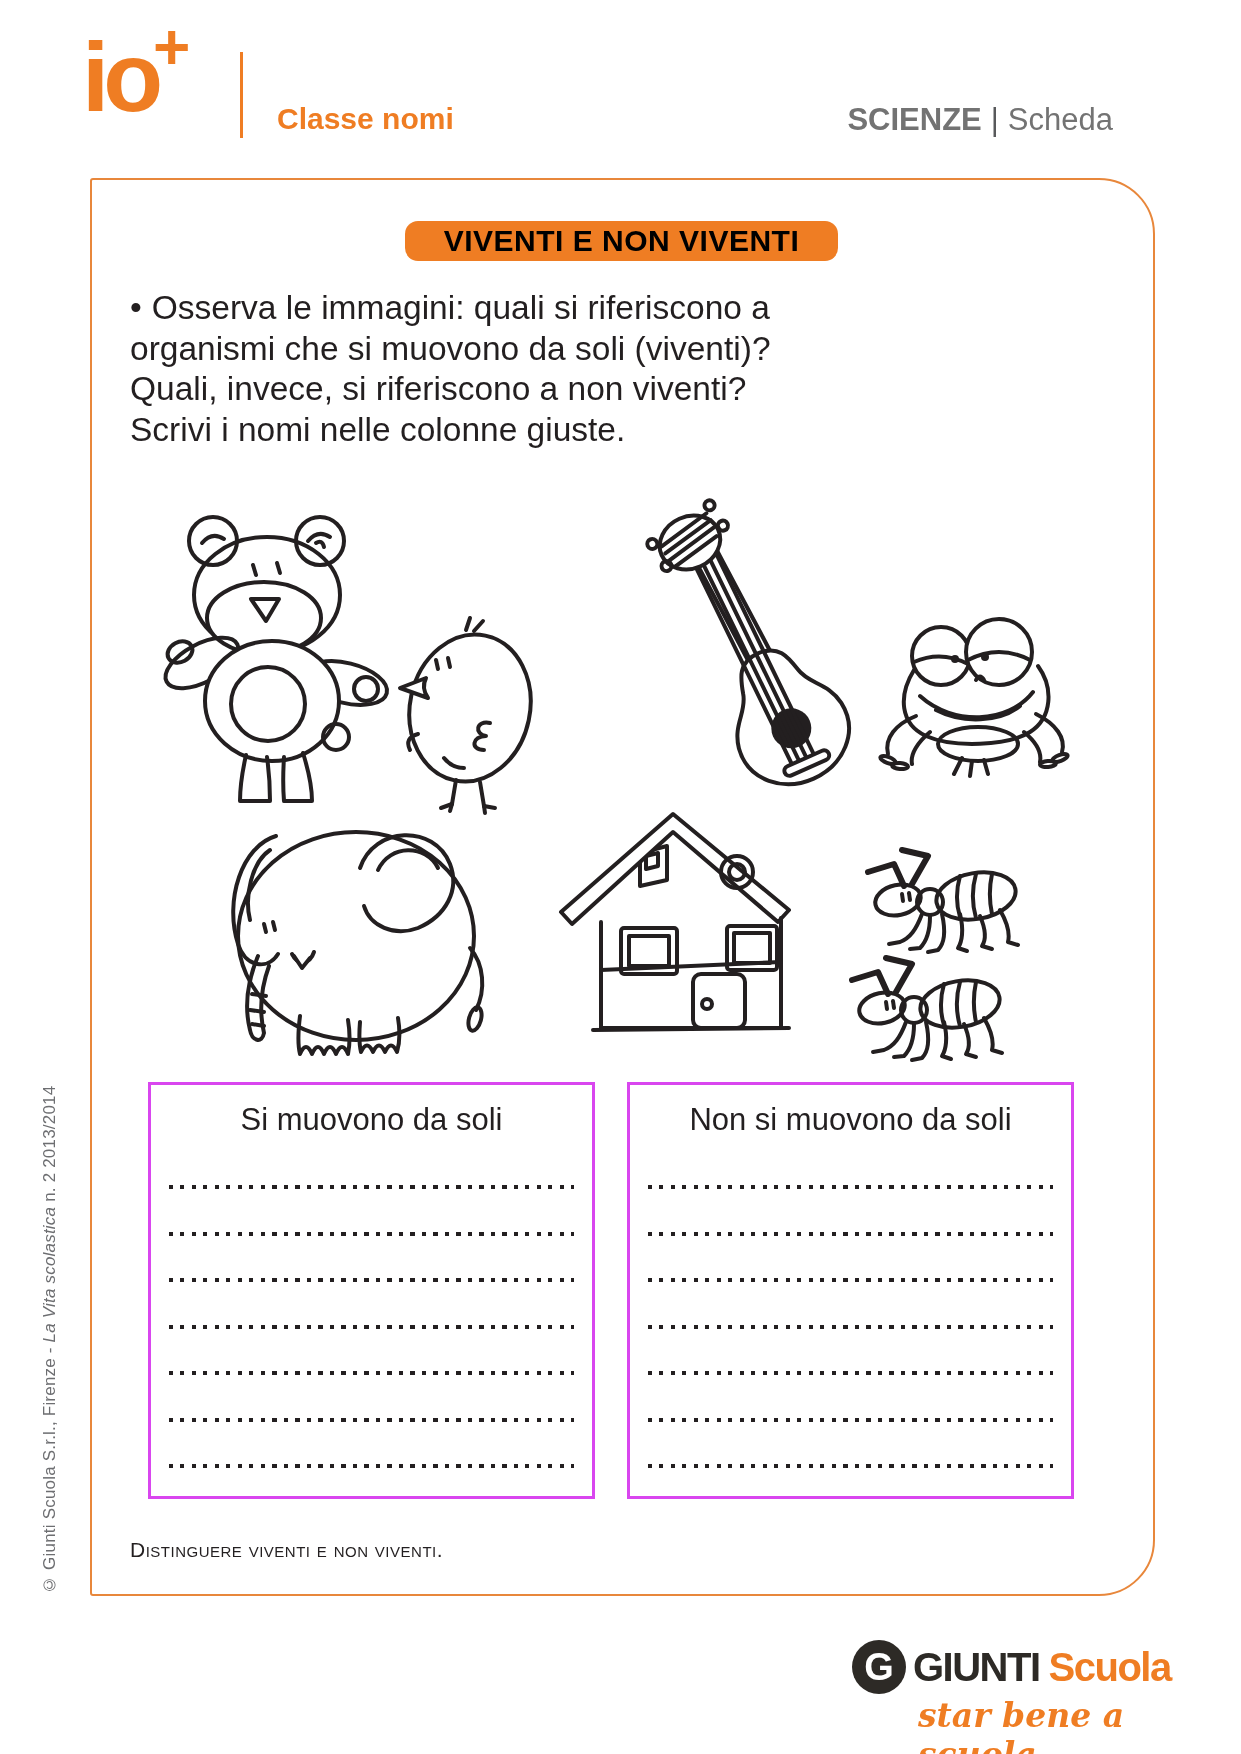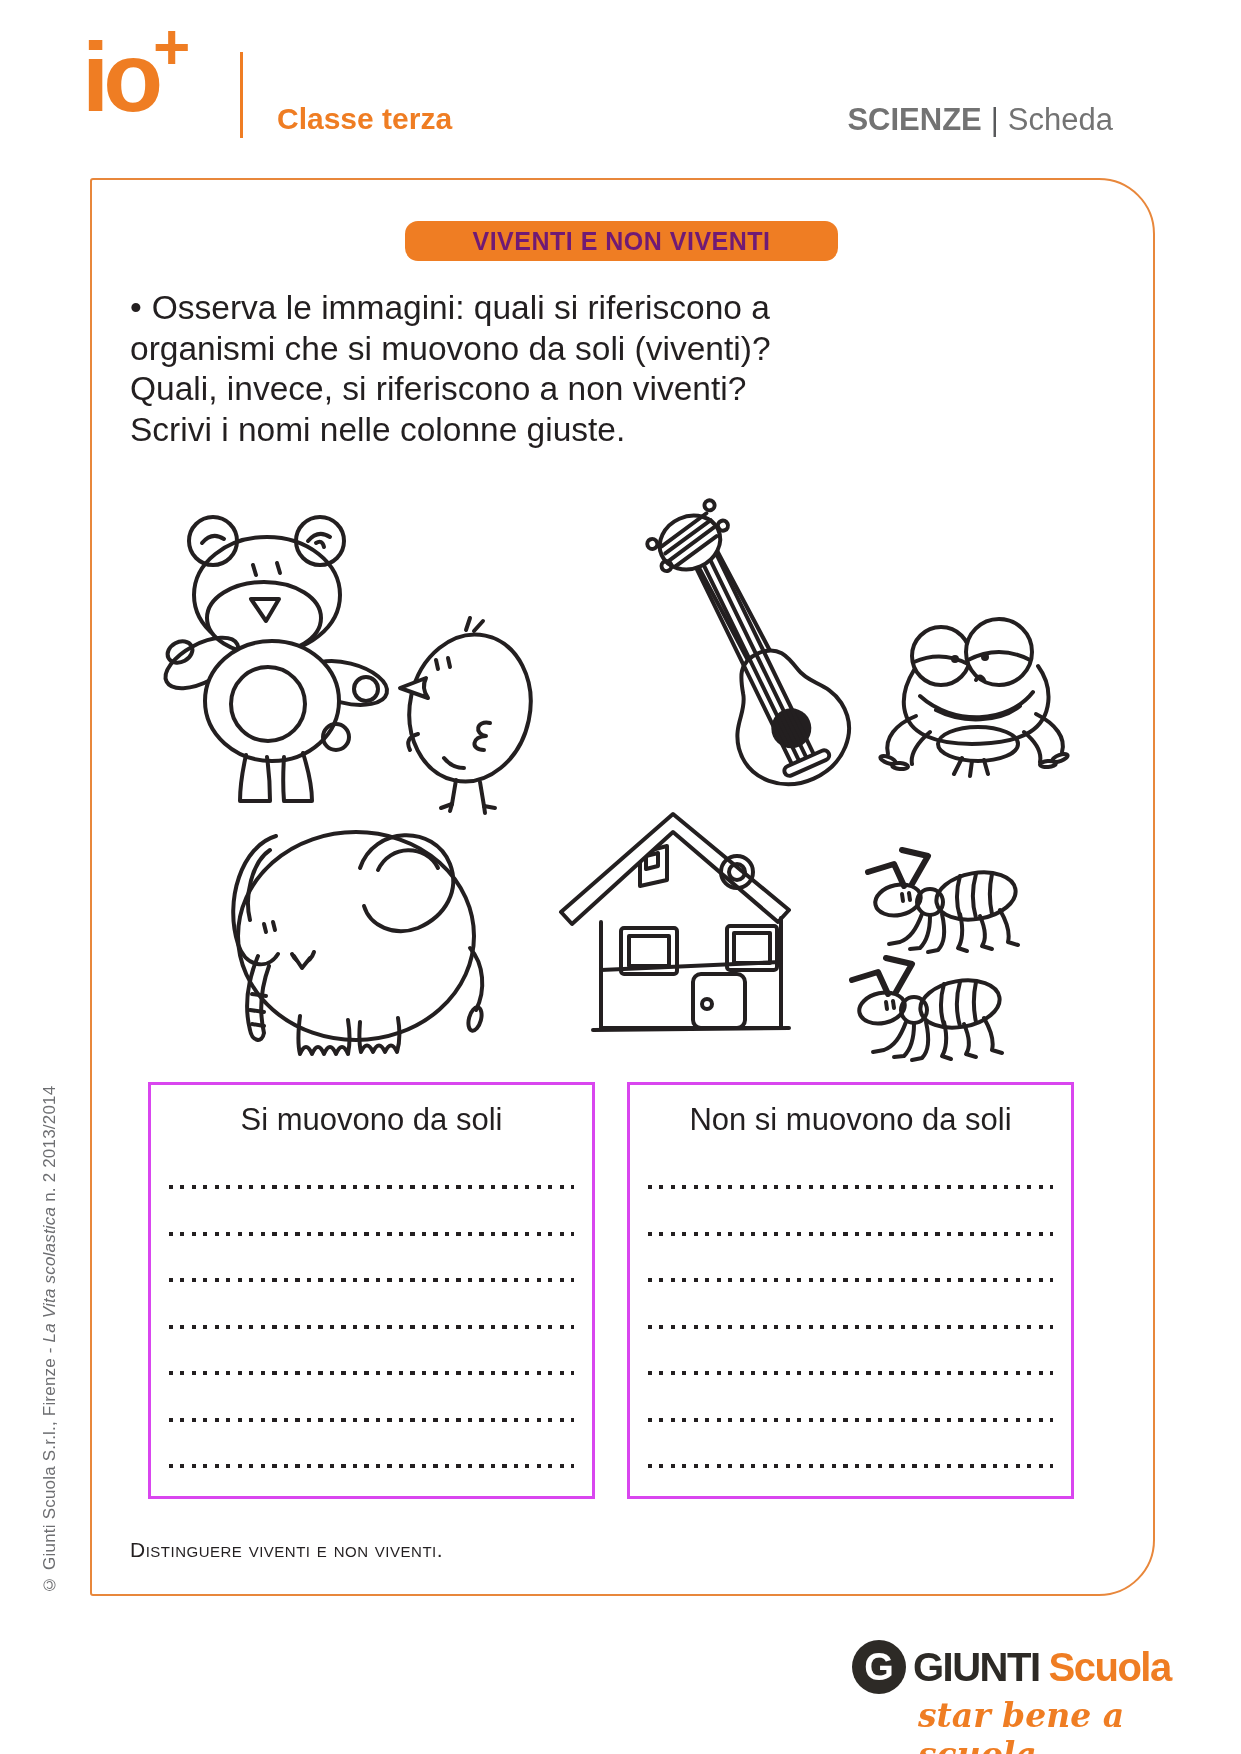--- a/index.html
+++ b/index.html
@@ -14,21 +14,21 @@
   .class-label{position:absolute;left:277px;top:102px;font-size:30px;font-weight:bold;color:#EF7D23;}
   .header-right{position:absolute;right:128px;top:102px;font-size:31px;white-space:nowrap;}
   .subject{font-weight:bold;color:#737373;}
   .hdr-sep{color:#58595B;font-weight:300;padding:0 9px;}
   .sheet-label{color:#737373;font-weight:500;}
 
   
   .frame{position:absolute;left:90px;top:178px;width:1061px;height:1414px;
          border:2px solid #E8873B;border-radius:3px 56px 56px 3px;}
   .banner{position:absolute;left:405px;top:221px;width:433px;height:40px;background:#EF7D23;
-          border-radius:13px;color:#701a75;font-weight:bold;font-size:25px;letter-spacing:.5px;
+          border-radius:13px;color:#000000;font-weight:bold;font-size:30px;letter-spacing:.5px;
           text-align:center;line-height:40px;}
 
   
   .task{position:absolute;left:130px;top:288px;font-size:33.5px;line-height:40.5px;}
   .task .bullet{margin-right:10px;}
 
   
   .drawing{position:absolute;}
   svg{overflow:visible;display:block;}
 
@@ -55,21 +55,21 @@
   .tagline{margin-top:2px;margin-left:66px;font-size:33px;color:#EF7D23;
            font-family:"DejaVu Serif",serif;font-style:italic;font-weight:bold;}
 </style>
 </head>
 <body>
 
 <div class="sheet">
 
   <div class="logo"><span class="io">io</span><span class="plus">+</span></div>
   <div class="hdr-divider"></div>
-  <div class="class-label">Classe terza</div>
+  <div class="class-label">Classe nomi</div>
   <div class="header-right">
     <span class="subject">SCIENZE</span><span class="hdr-sep">|</span><span class="sheet-label">Scheda</span>
   </div>
 
   <div class="frame"></div>
 
   <div class="banner">VIVENTI E NON VIVENTI</div>
 
   <div class="task">
     <div><span class="bullet">•</span><span>Osserva le immagini: quali si riferiscono a</span></div>

